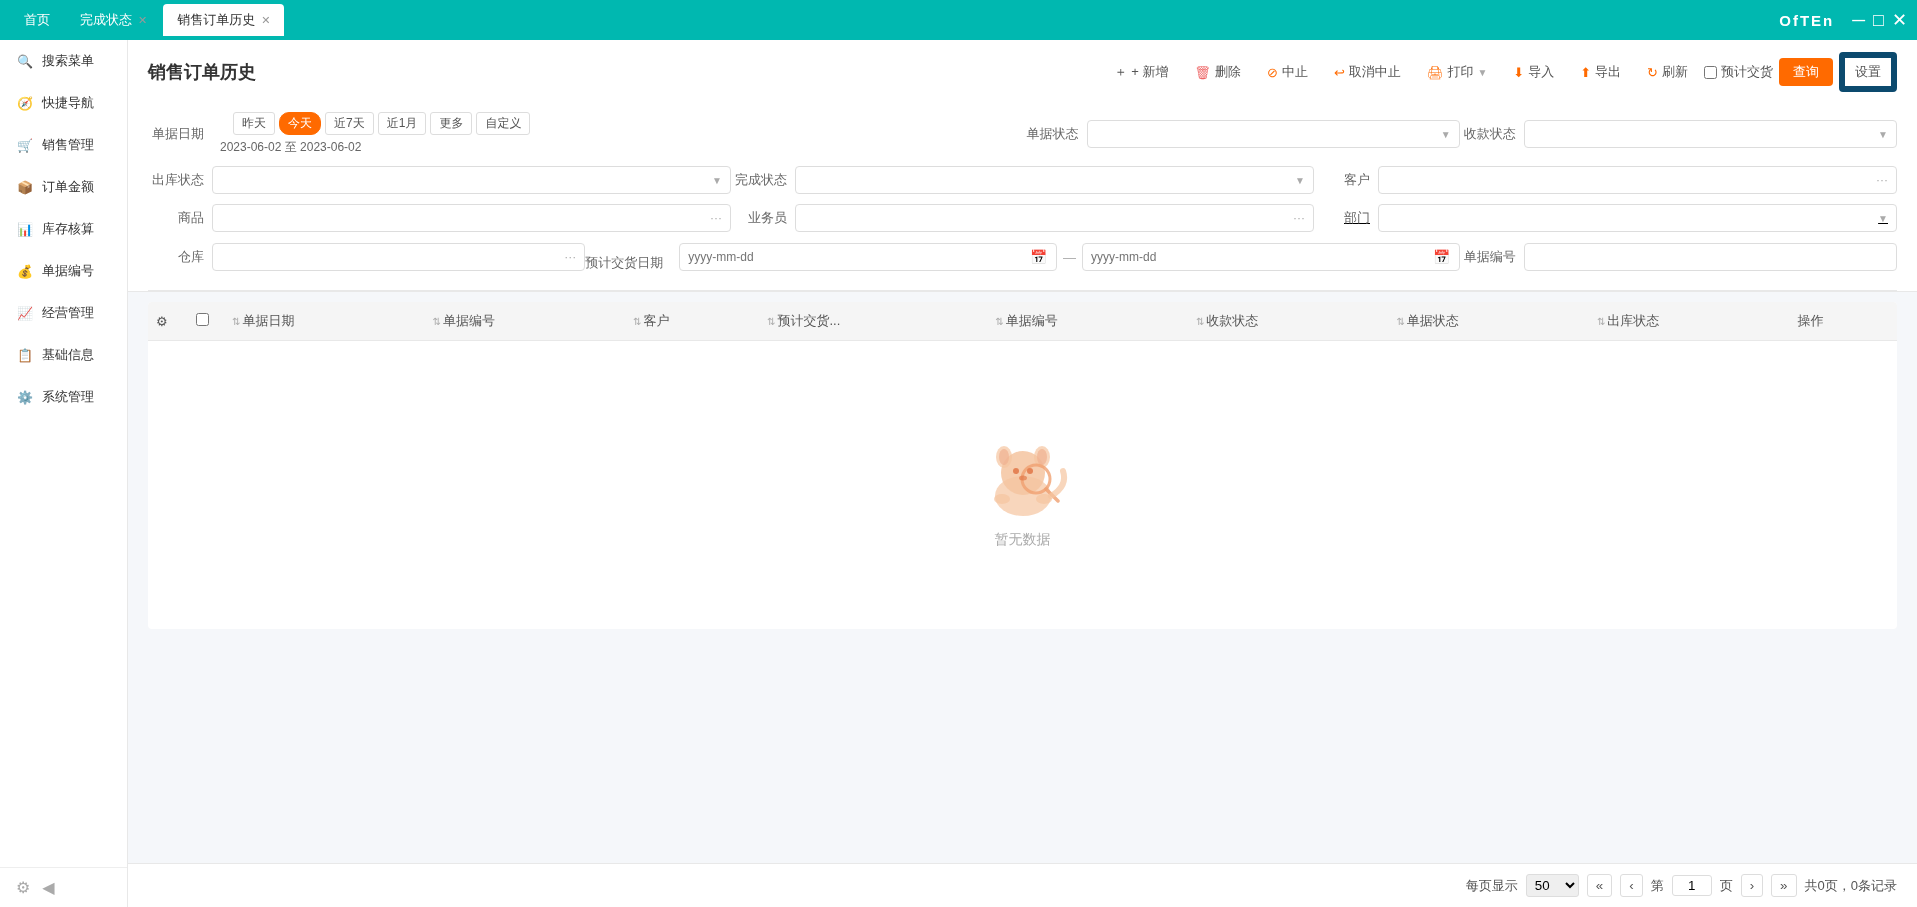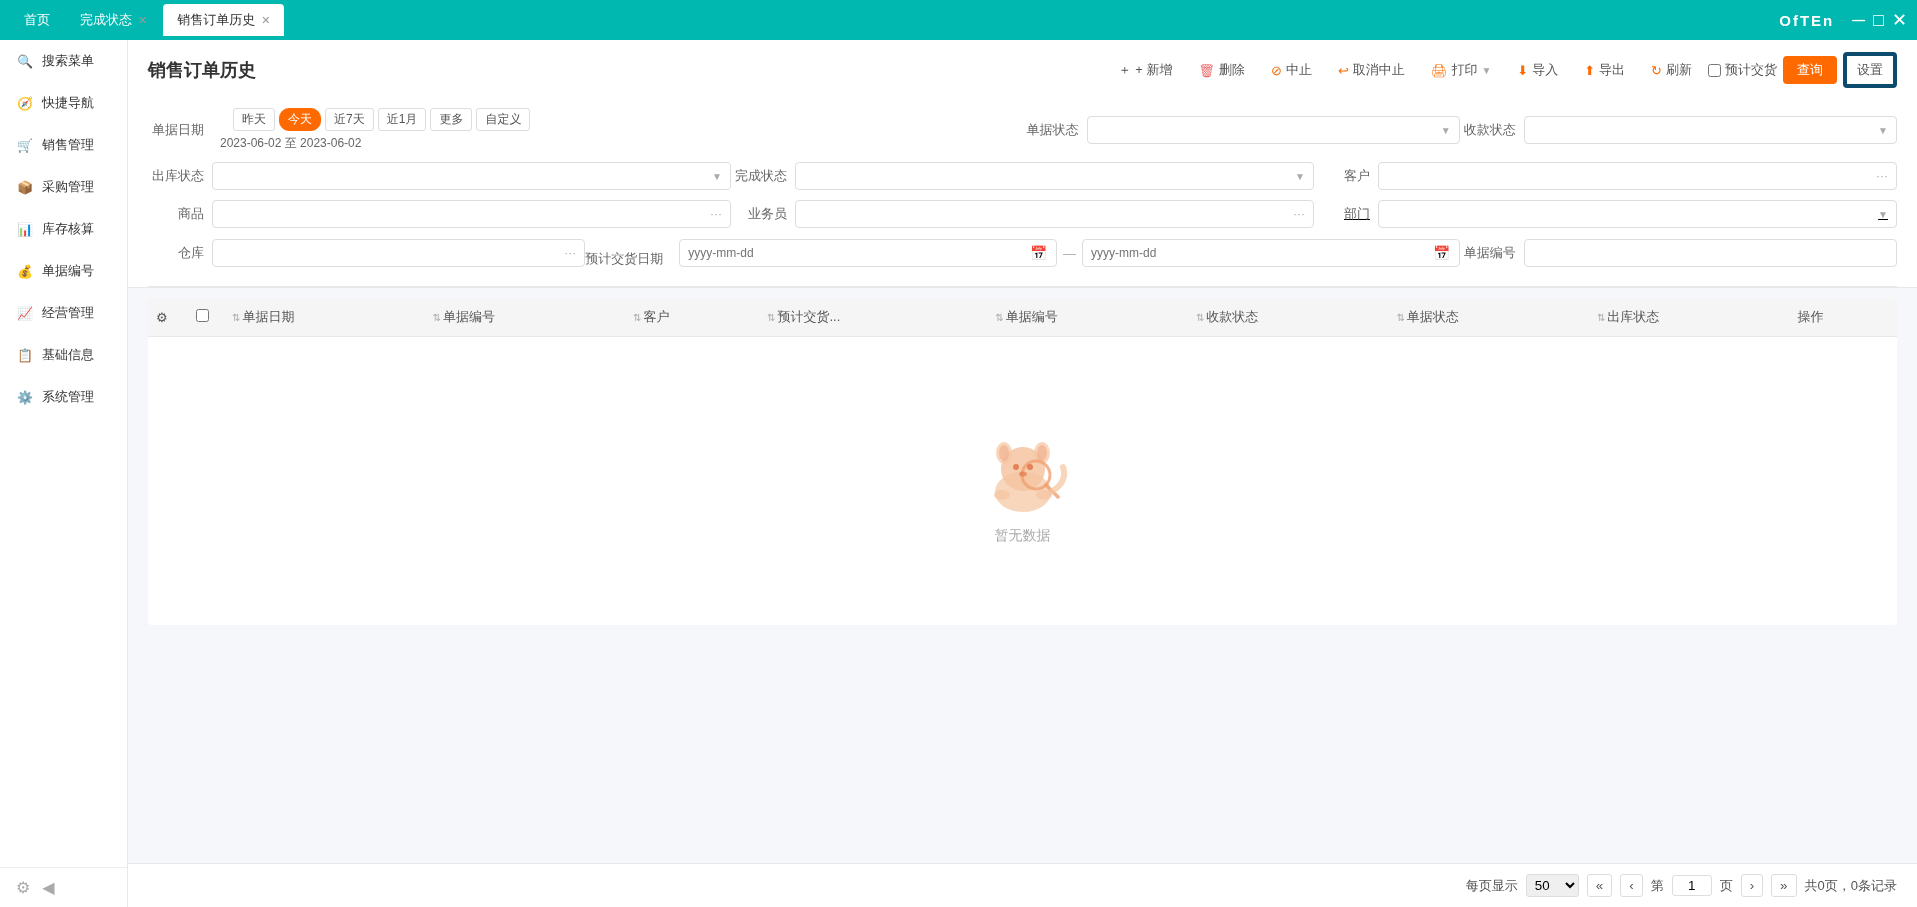--- a/index.html
+++ b/index.html
@@ -112,21 +112,21 @@
     <div class="sidebar-item">
       <span class="s-icon">🧭</span>
       <span>快捷导航</span>
     </div>
     <div class="sidebar-item">
       <span class="s-icon">🛒</span>
       <span>销售管理</span>
     </div>
     <div class="sidebar-item">
       <span class="s-icon">📦</span>
-      <span>采购管理</span>
+      <span>订单金额</span>
     </div>
     <div class="sidebar-item">
       <span class="s-icon">📊</span>
       <span>库存核算</span>
     </div>
     <div class="sidebar-item">
       <span class="s-icon">💰</span>
       <span>单据编号</span>
     </div>
     <div class="sidebar-item">
@@ -186,21 +186,21 @@
             <span style="color:#ff6a00;">↻</span>
             <span>刷新</span>
           </button>
           <div class="show-cols-cb">
             <input type="checkbox" style="">
             <span>预计交货</span>
           </div>
           <button class="toolbar-btn orange-btn">
             <span>查询</span>
           </button>
-          <button class="toolbar-btn" style="border:4px solid #0c4a6e;border-radius:4px;">
+          <button class="toolbar-btn" style="border:6px solid #0c4a6e;border-radius:4px;">
             <span>设置</span>
           </button>
         </div>
       </div>
 
       <div class="filter-area" style="padding: 10px 0;">
 
         <div class="filter-row">
           <div class="filter-item" style="flex:2;">
             <span class="filter-label">单据日期</span>

